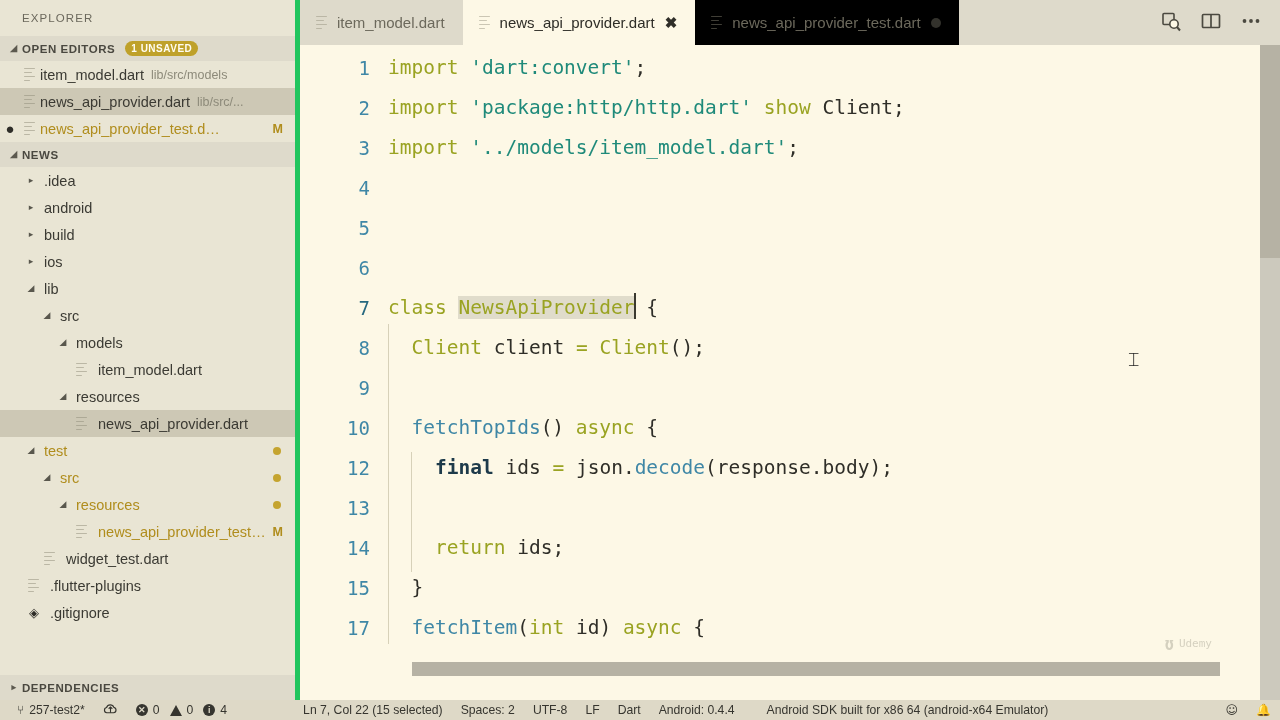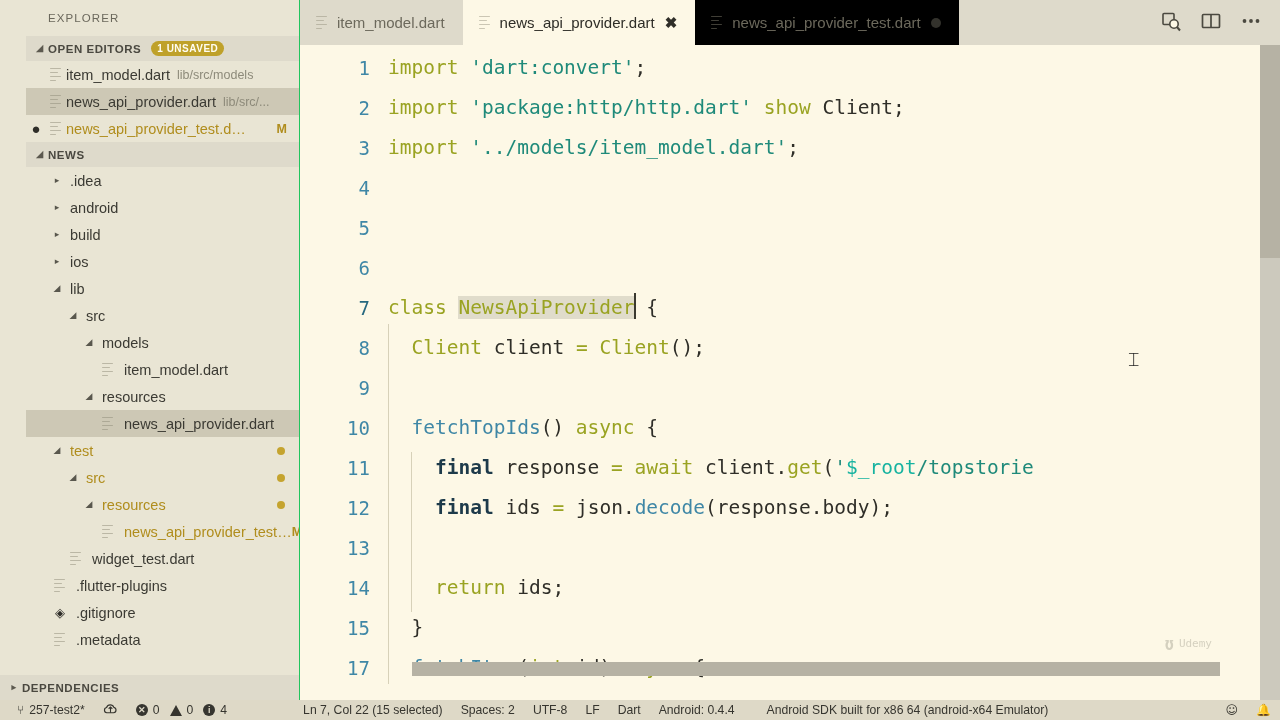--- a/index.html
+++ b/index.html
@@ -17,22 +17,21 @@
   }
   .body-row { display: flex; flex: 1 1 auto; height: 700px; }
 
   
   .sidebar {
     width: 300px; height: 700px;
     background: #e9e5d4;
     position: relative;
     flex: 0 0 300px;
     overflow: hidden;
-    border-right: 1px solid #22c55e;
-    padding-left: 26px;
+    border-right: 5px solid #22c55e;
   }
   .sb-title {
     height: 36px; line-height: 36px;
     padding-left: 22px;
     font-size: 11.5px;
     letter-spacing: 1.1px;
     color: #6b685c;
     font-weight: 400;
   }
   .section-header {
@@ -424,30 +423,20 @@
               <i></i>
               <i></i>
               <i></i>
             </span>
             <span class="fname" style="margin-left: 6px;">.flutter-plugins</span>
           </div>
           <div class="row">
             <span style="flex: 0 0 24px;"></span>
             <span class="gitico">◈</span>
             <span class="fname" style="margin-left: 6px;">.gitignore</span>
-          </div>
-          <div class="row">
-            <span style="flex: 0 0 24px;"></span>
-            <span class="ficon">
-              <i></i>
-              <i></i>
-              <i></i>
-              <i></i>
-            </span>
-            <span class="fname" style="margin-left: 6px;">.metadata</span>
           </div>
         </div>
 
       <div class="section-header plain" style="position:absolute; bottom:0; left:0; right:0;">
         <span class="tw">▸</span>
         <span>DEPENDENCIES</span>
       </div>
     </div>
 
     <div class="editor-area">
@@ -554,24 +543,20 @@
         <div class="cline">
           <span class="ln">9</span>
           <span class="ctext ind"> </span>
         </div>
 
         <div class="cline">
           <span class="ln">10</span>
           <span class="ctext ind">  <span class="fn">fetchTopIds</span><span class="punct">()</span> <span class="kw">async</span> <span class="punct">{</span></span>
         </div>
 
-        <div class="cline">
-          <span class="ln">11</span>
-          <span class="ctext ind">  <span class="ind">  <span class="kwb">final</span> <span class="id">response</span> <span class="op">=</span> <span class="kw">await</span> <span class="id">client</span><span class="punct">.</span><span class="op">get</span><span class="punct">(</span><span class="str">'</span><span class="interp">$_root</span><span class="str">/topstorie</span></span></span>
-        </div>
 
         <div class="cline">
           <span class="ln">12</span>
           <span class="ctext ind">  <span class="ind">  <span class="kwb">final</span> <span class="id">ids</span> <span class="op">=</span> <span class="id">json</span><span class="punct">.</span><span class="fn">decode</span><span class="punct">(</span><span class="id">response</span><span class="punct">.</span><span class="id">body</span><span class="punct">);</span></span></span>
         </div>
 
         <div class="cline">
           <span class="ln">13</span>
           <span class="ctext ind">  <span class="ind"> </span></span>
         </div>

